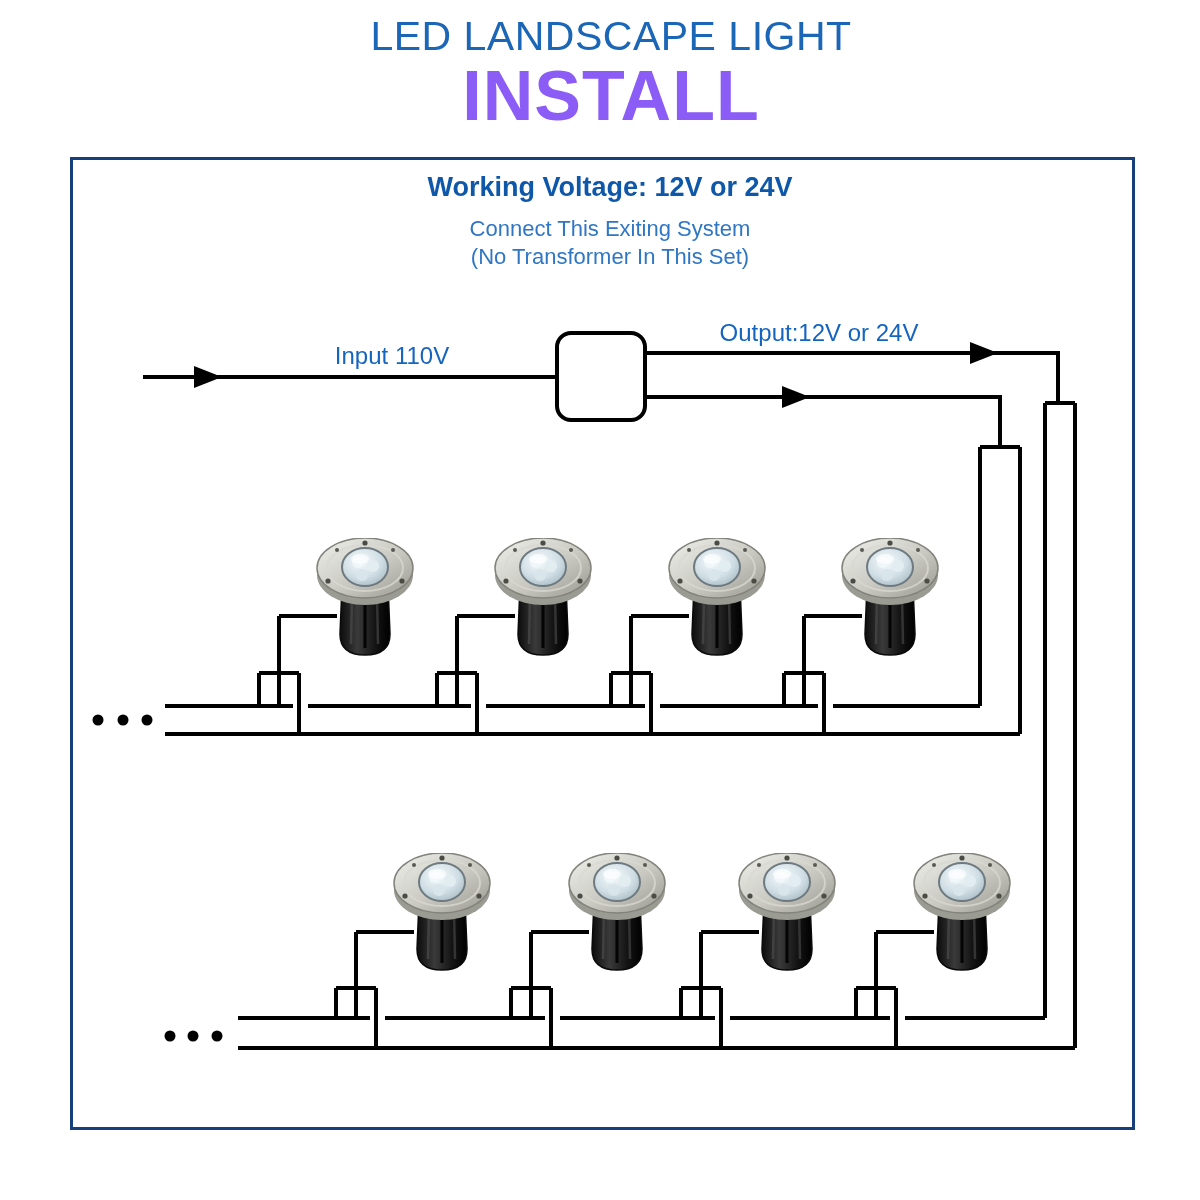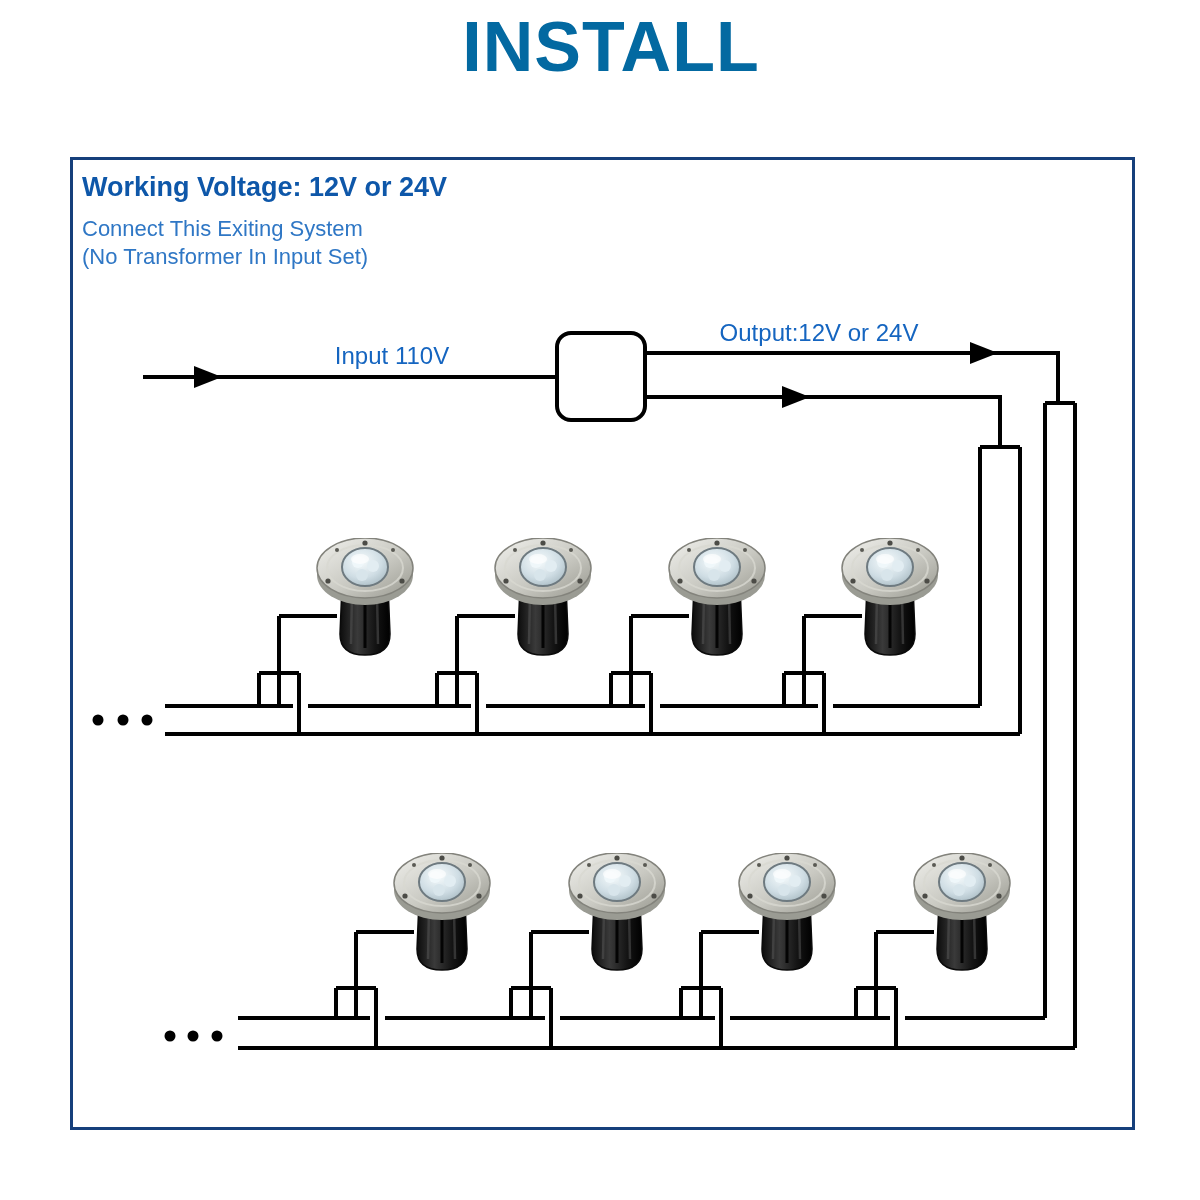--- a/index.html
+++ b/index.html
@@ -3,49 +3,50 @@
 <meta charset="utf-8">
 <style>
   html,body { margin:0; padding:0; }
   body {
     width:1200px; height:1200px; position:relative; overflow:hidden;
     background:#ffffff; font-family:"Liberation Sans", sans-serif;
   }
   .header { position:absolute; top:12px; left:0; width:1200px; text-align:center;
             padding-left:22px; box-sizing:border-box; }
   .title   { font-size:41px; font-weight:500; color:#1b66b6; letter-spacing:0.5px; line-height:1.2; }
-  .install { font-size:70px; font-weight:bold; color:#0369a1; letter-spacing:1px; line-height:1.0; margin-top:0px; }
+  .install { font-size:70px; font-weight:bold; color:#8b5cf6; letter-spacing:1px; line-height:1.0; margin-top:0px; }
 
   .panel { position:absolute; left:70px; top:157px; width:1065px; height:973px;
            border:3px solid #163f7b; box-sizing:border-box; background:#ffffff; }
 
-  .panel-text { position:absolute; left:82px; width:1070px; text-align:left; }
+  .panel-text { position:absolute; left:75px; width:1070px; text-align:center; }
   .panel-heading { top:172px; font-size:27px; font-weight:bold; color:#0e57a9; }
   .panel-note1   { top:216px; font-size:22px; color:#2f77c5; }
   .panel-note2   { top:244px; font-size:22px; color:#2f77c5; }
 
   svg.wiring { position:absolute; left:0; top:0; width:1200px; height:1200px; }
 
   .wire   { stroke:#000000; stroke-width:4; fill:none; }
   .wirebox{ stroke:#000000; stroke-width:4; fill:#ffffff; }
   .arrow  { fill:#000000; stroke:none; }
   .dot    { fill:#000000; stroke:none; }
   .lbl    { fill:#1565c0; font-size:24px; font-family:"Liberation Sans",sans-serif; text-anchor:middle; }
 </style>
 </head>
 <body>
 
 <div class="header">
+  <div class="title">LED LANDSCAPE LIGHT</div>
   <div class="install">INSTALL</div>
 </div>
 
 <div class="panel"></div>
 <div class="panel-text panel-heading">Working Voltage: 12V or 24V</div>
 <div class="panel-text panel-note1">Connect This Exiting System</div>
-<div class="panel-text panel-note2">(No Transformer In Input Set)</div>
+<div class="panel-text panel-note2">(No Transformer In This Set)</div>
 
 <svg class="wiring" viewBox="0 0 1200 1200">
   <defs>
     <linearGradient id="flangeGrad" x1="0" y1="0" x2="1" y2="1">
       <stop offset="0" stop-color="#f0f0ec"></stop>
       <stop offset="0.55" stop-color="#c9c9c2"></stop>
       <stop offset="1" stop-color="#98988f"></stop>
     </linearGradient>
     <radialGradient id="lensGrad" cx="0.42" cy="0.35" r="0.8">
       <stop offset="0" stop-color="#f6fbfc"></stop>

